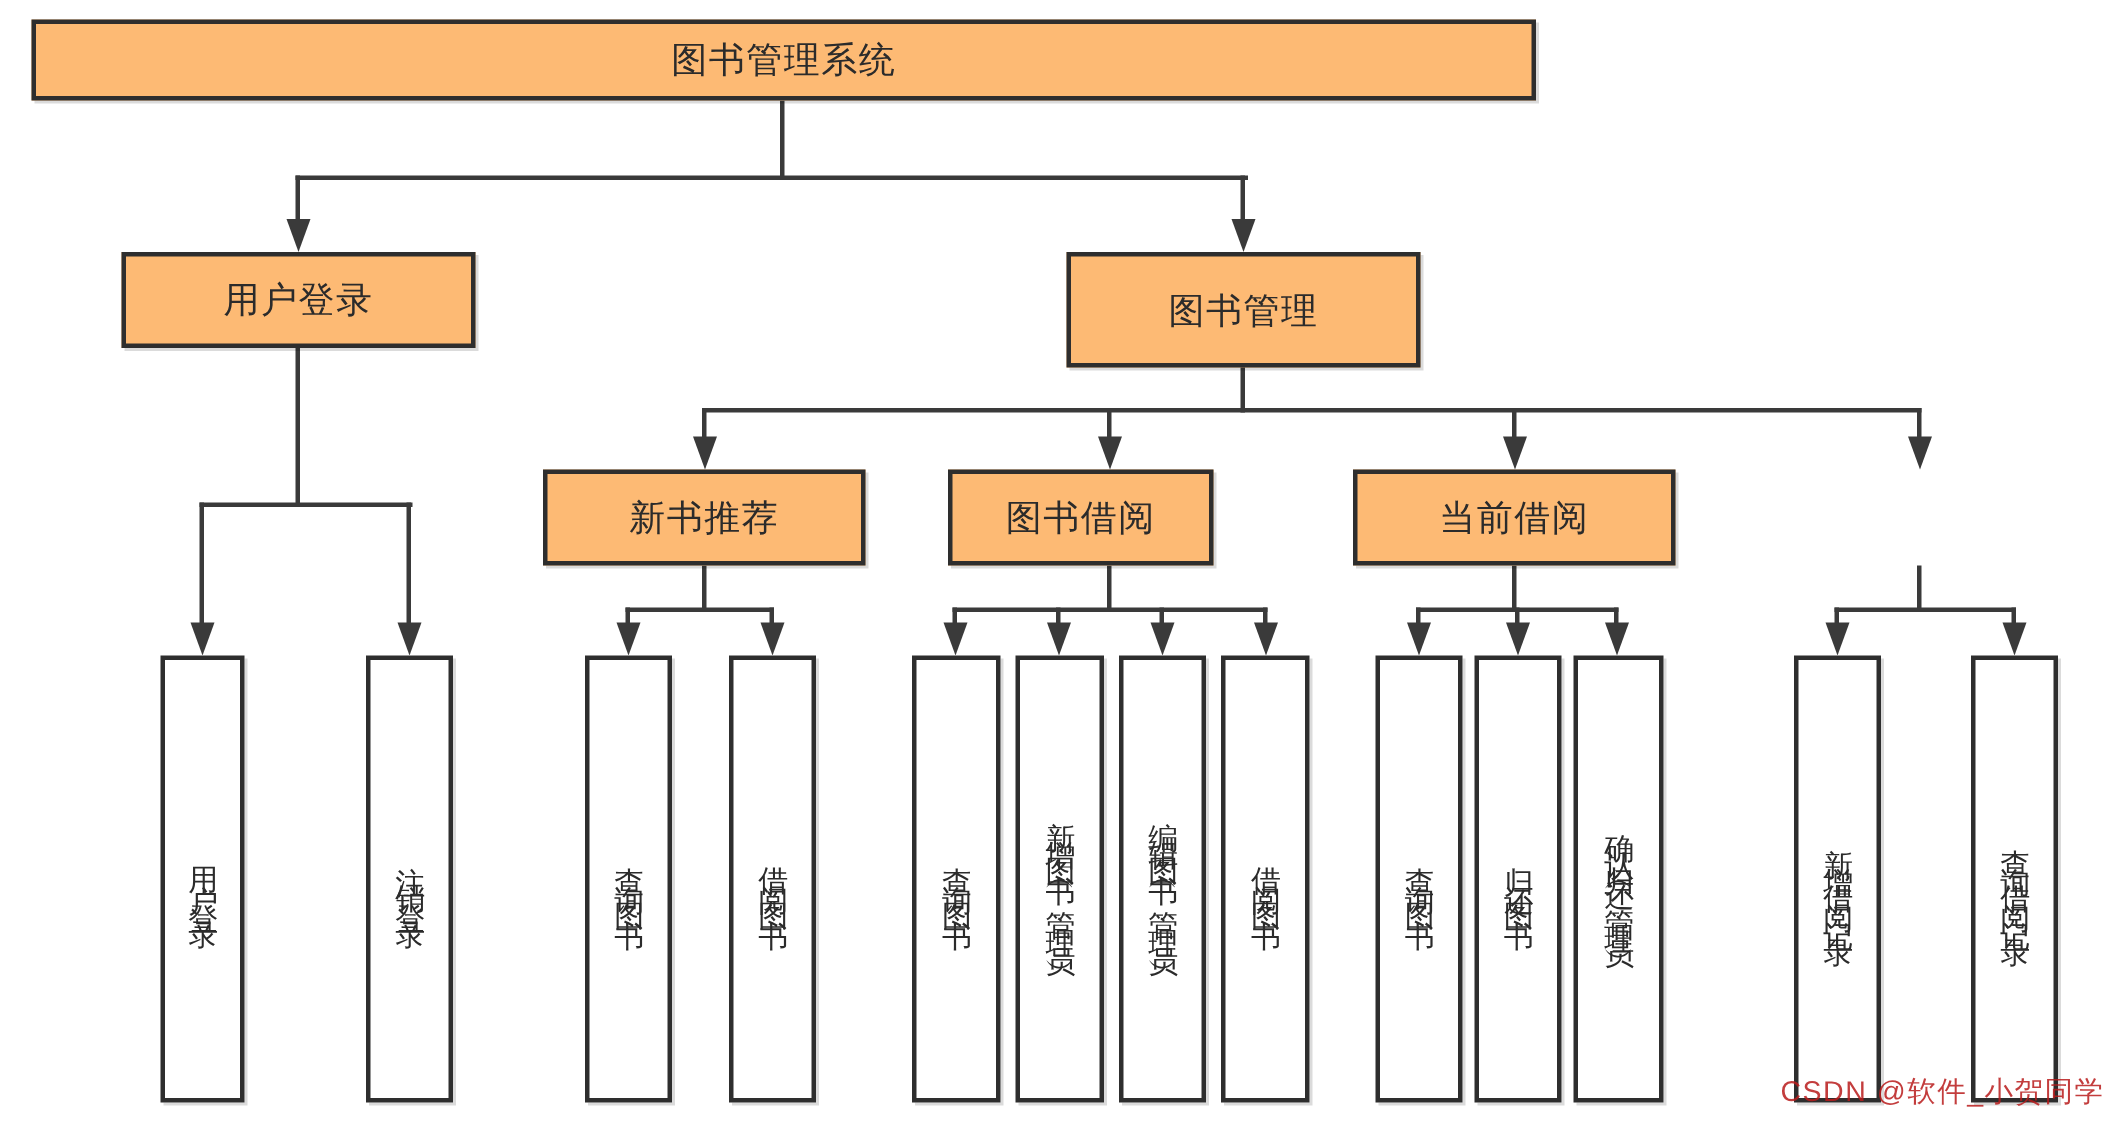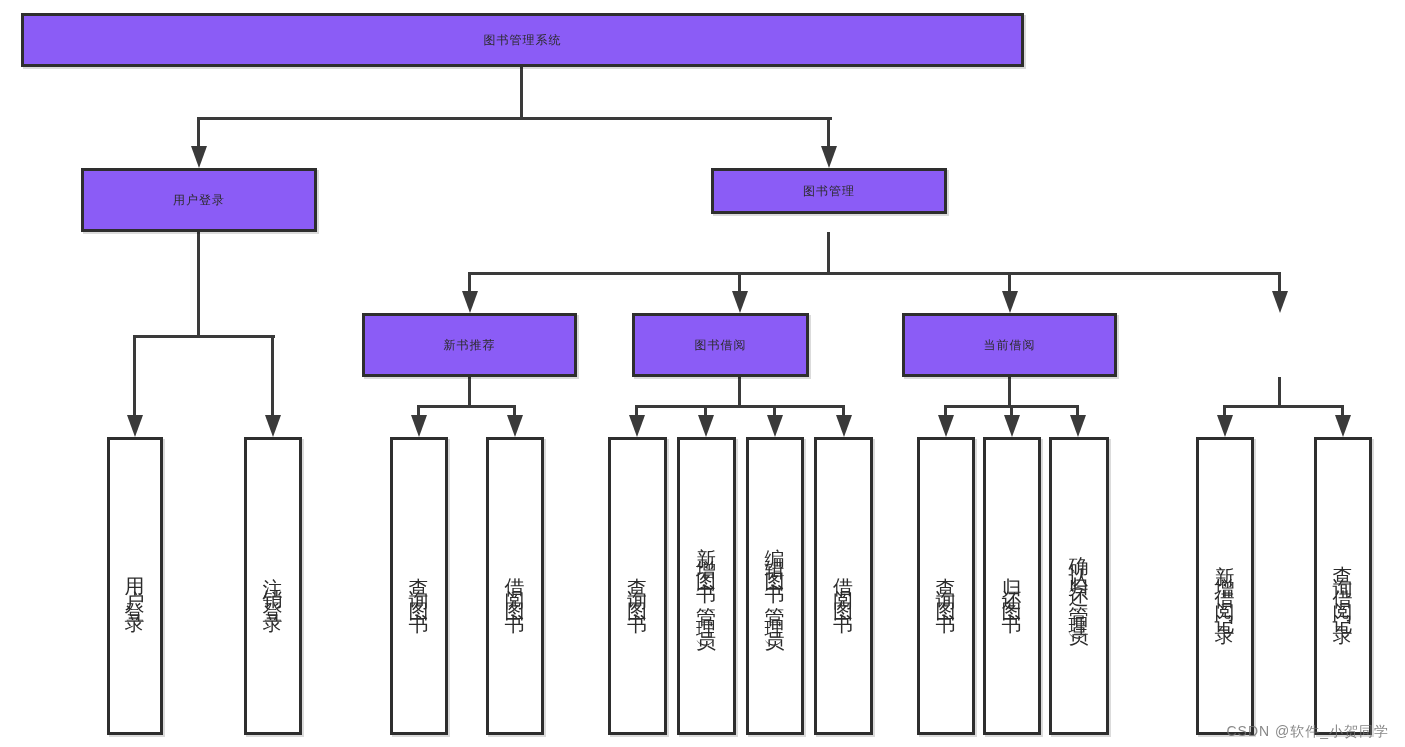--- a/index.html
+++ b/index.html
@@ -2,46 +2,46 @@
 <html><head>
 <meta charset="utf-8">
 <style>
   html,body{margin:0;padding:0;background:#ffffff;}
   .stage{
     position:relative;width:1405px;height:747px;background:#ffffff;overflow:hidden;
     font-family:"Liberation Sans","DejaVu Sans",sans-serif;color:#2b2b2b;
   }
   
   .box{
-    position:absolute;box-sizing:border-box;background:#8b5cf6;
+    position:absolute;box-sizing:border-box;background:#fdba74;
     border:3px solid #2e2e2e;box-shadow:2px 2px 0 rgba(0,0,0,0.14);
     display:flex;align-items:center;justify-content:center;
-    font-size:12px;letter-spacing:1px;z-index:2;
+    font-size:24px;letter-spacing:1px;z-index:2;
   }
   
   .vbox{
     position:absolute;top:437px;height:298px;box-sizing:border-box;background:#ffffff;
     border:3px solid #2e2e2e;box-shadow:2px 2px 0 rgba(0,0,0,0.14);
     display:flex;align-items:center;justify-content:center;z-index:2;
   }
   .vtext{
     writing-mode:vertical-rl;text-orientation:mixed;
     font-size:20px;letter-spacing:12px;line-height:1;white-space:nowrap;
   }
   
   .h{position:absolute;height:3px;background:#3a3a3a;z-index:1;}
   .v{position:absolute;width:3px;background:#3a3a3a;z-index:1;}
   .arrow{
     position:absolute;width:0;height:0;z-index:1;
     border-left:8px solid transparent;border-right:8px solid transparent;
     border-top:22px solid #3a3a3a;
   }
   .watermark{
-    position:absolute;right:16px;bottom:6px;z-index:5;
-    font-size:14px;color:#737373;opacity:.85;letter-spacing:1px;
+    position:absolute;right:2px;bottom:6px;z-index:5;
+    font-size:19px;color:#b91c1c;opacity:.85;letter-spacing:1px;
   }
 </style>
 </head>
 <body>
 
 <div class="stage">
 
   <div class="box" style="left:21px;top:13px;width:1003px;height:54px;">
     <span>图书管理系统</span>
   </div>
@@ -49,21 +49,21 @@
   <div class="v" style="left:520px;top:67px;height:52px;"></div>
   <div class="h" style="left:197px;top:117px;width:635px;"></div>
   <div class="v" style="left:197px;top:117px;height:35px;"></div>
   <div class="arrow" style="left:191px;top:146px;"></div>
   <div class="v" style="left:827px;top:117px;height:35px;"></div>
   <div class="arrow" style="left:821px;top:146px;"></div>
 
   <div class="box" style="left:81px;top:168px;width:236px;height:64px;">
     <span>用户登录</span>
   </div>
-  <div class="box" style="left:711px;top:168px;width:236px;height:46px;">
+  <div class="box" style="left:711px;top:168px;width:236px;height:77px;">
     <span>图书管理</span>
   </div>
 
   <div class="v" style="left:197px;top:232px;height:106px;"></div>
   <div class="h" style="left:133px;top:335px;width:142px;"></div>
   <div class="v" style="left:133px;top:335px;height:84px;"></div>
   <div class="arrow" style="left:127px;top:415px;"></div>
   <div class="v" style="left:271px;top:335px;height:84px;"></div>
   <div class="arrow" style="left:265px;top:415px;"></div>
 

